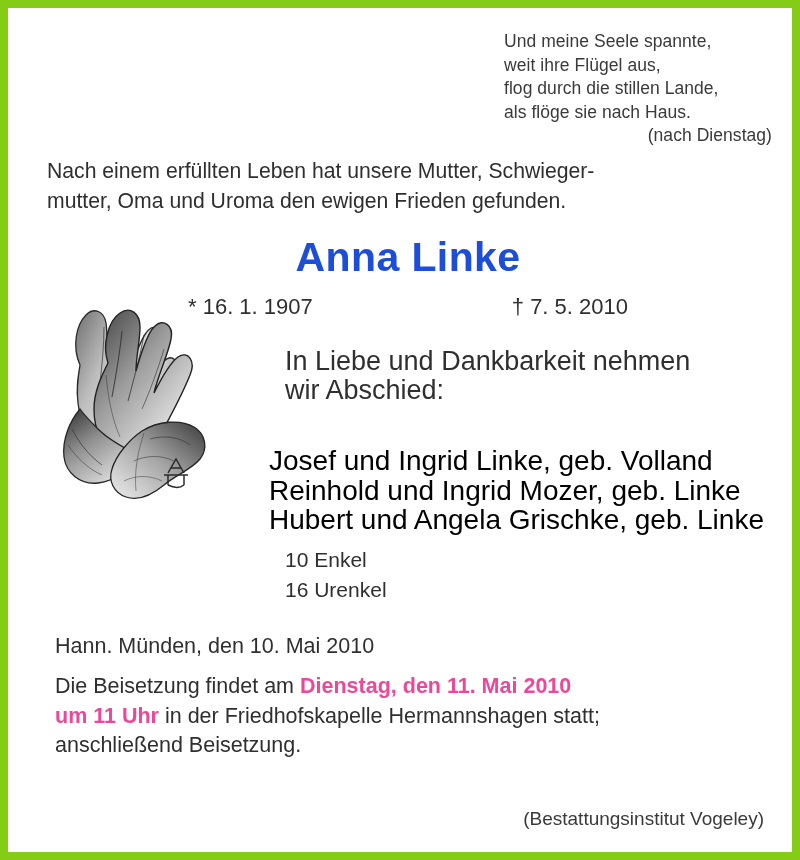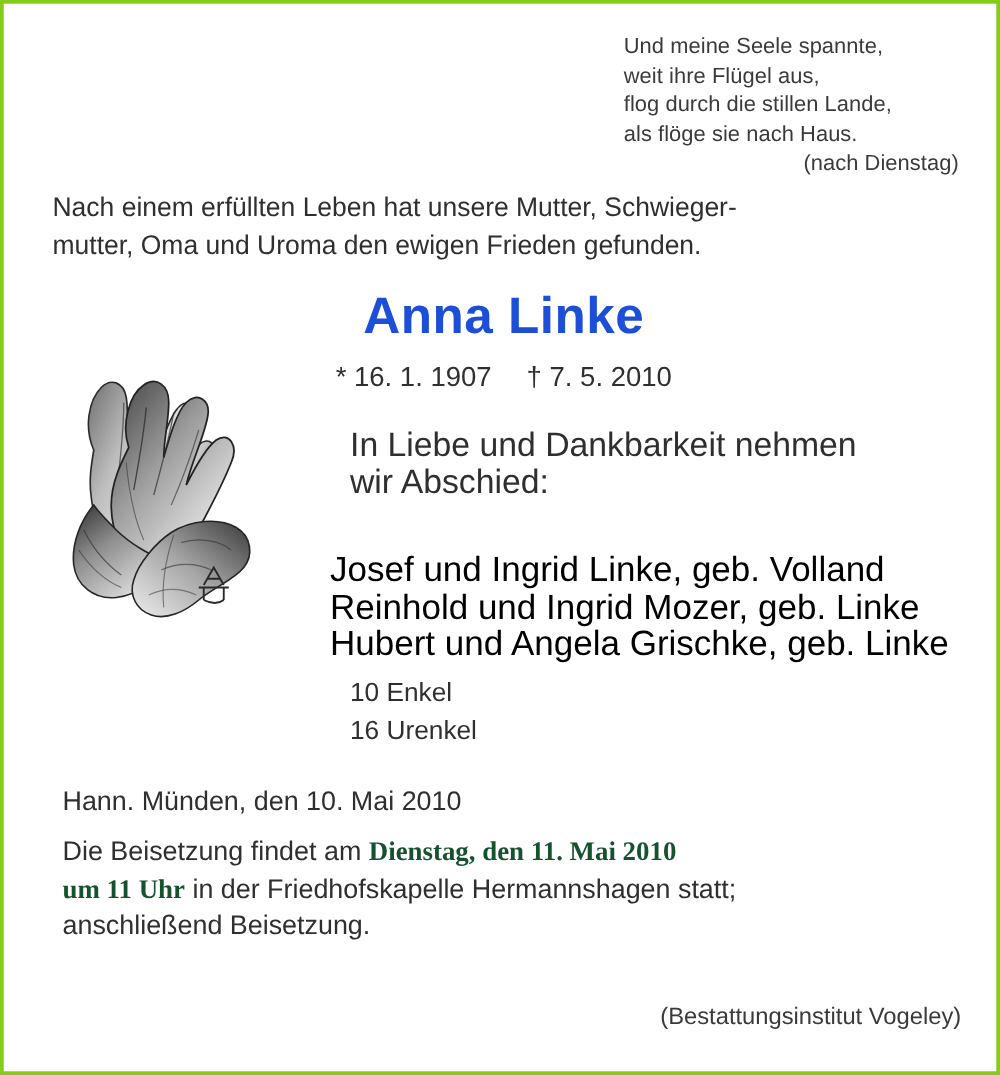--- a/index.html
+++ b/index.html
@@ -9,21 +9,21 @@
   }
   body {
     font-family: "Liberation Sans", sans-serif;
   }
   .notice {
     position: relative;
     width: 800px;
     height: 860px;
     box-sizing: border-box;
     background: #ffffff;
-    border: 3px solid #84cc16;
+    border: 8px solid #84cc16;
     overflow: hidden;
   }
   .inner {
     position: relative;
     width: 100%;
     height: 100%;
     background: #ffffff;
     color: #2b2b2b;
   }
 
@@ -71,21 +71,21 @@
     color: #1d4ed8;
   }
   .dates {
     position: absolute;
     left: 180px;
     top: 286px;
     width: 440px;
     font-size: 22px;
     color: #2f2f2f;
     display: flex;
-    justify-content: center;
+    justify-content: space-between;
     gap: 28px;
   }
   .date-item { white-space: nowrap; }
 
   
   .hands {
     position: absolute;
     left: 38px;
     top: 297px;
     width: 170px;
@@ -139,21 +139,21 @@
   .ceremony {
     position: absolute;
     left: 47px;
     top: 664px;
     width: 700px;
     font-size: 21.5px;
     line-height: 29.5px;
     color: #2f2f2f;
   }
   .ceremony-line { white-space: nowrap; }
-  .ceremony b { font-weight: bold; color: #14532d; font-family: Liberation Serif, serif; }
+  .ceremony b { font-weight: bold; color: #ec4899; }
 
   
   .footer {
     position: absolute;
     left: 0;
     right: 28px;
     top: 800px;
     text-align: right;
     font-size: 19px;
     color: #3a3a3a;

